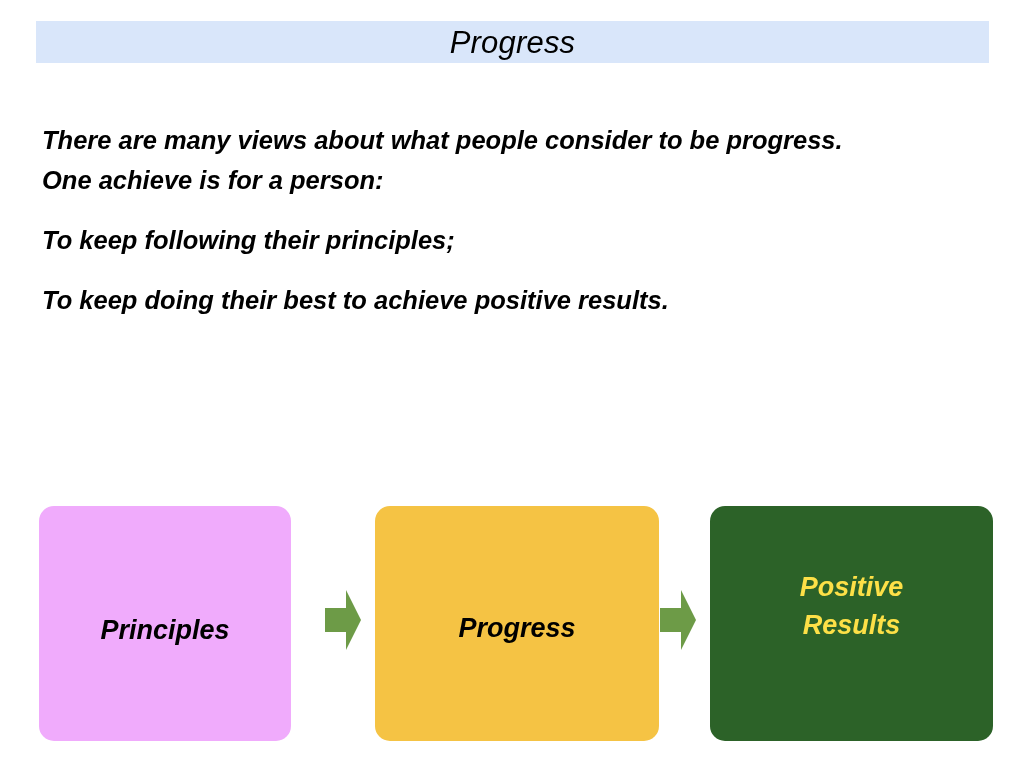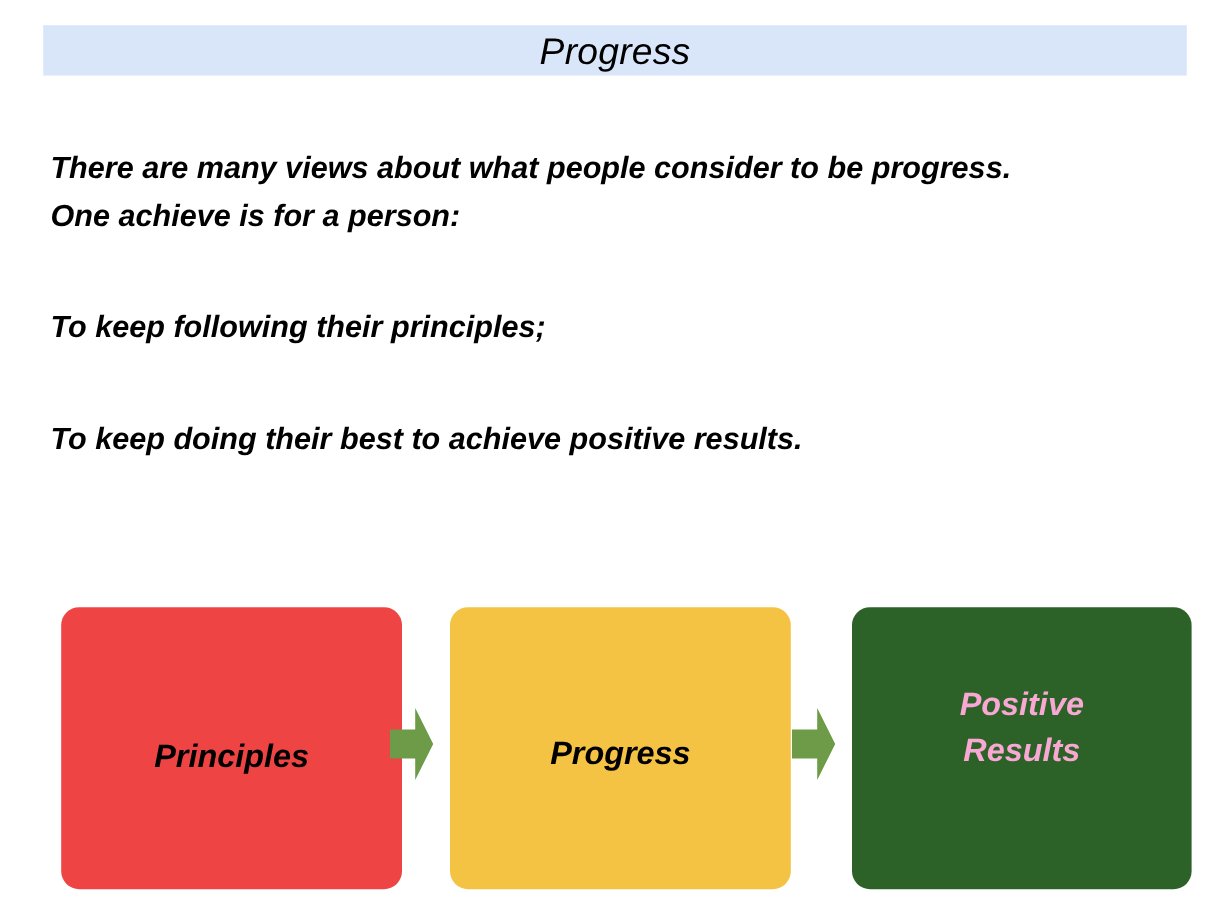--- a/index.html
+++ b/index.html
@@ -54,21 +54,21 @@
   .para {
     font-family: "Liberation Sans", sans-serif;
     font-style: italic;
     font-weight: normal;
     font-size: 25.5px;
     color: #000000;
     line-height: 40px;
     margin: 0;
   }
   .para + .para {
-    margin-top: 53px;
+    margin-top: 20px;
   }
   .para .line {
     display: block;
     font-weight: bold;
   }
 
   
   .flow {
     position: absolute;
     left: 0;
@@ -92,23 +92,22 @@
     font-weight: bold;
     font-size: 27px;
     text-align: center;
     line-height: 38px;
     display: block;
     white-space: pre-line;
   }
 
   .box-principles {
     left: 39px;
-    width: 284px;
-    background: #ef4444;
-    margin-left: 12px;
+    width: 252px;
+    background: #f0abfc;
   }
   .box-principles .box-label {
     color: #000000;
     transform: translateY(6px);
   }
 
   .box-progress {
     left: 375px;
     width: 284px;
     background: #f5c344;
@@ -117,21 +116,21 @@
     color: #000000;
     transform: translateY(4px);
   }
 
   .box-results {
     left: 710px;
     width: 283px;
     background: #2c6228;
   }
   .box-results .box-label {
-    color: #f9a8d4;
+    color: #fde047;
     transform: translateY(-18px);
   }
 
   
   .flow-arrow {
     position: absolute;
     top: 84px;
     width: 36px;
     height: 60px;
   }

